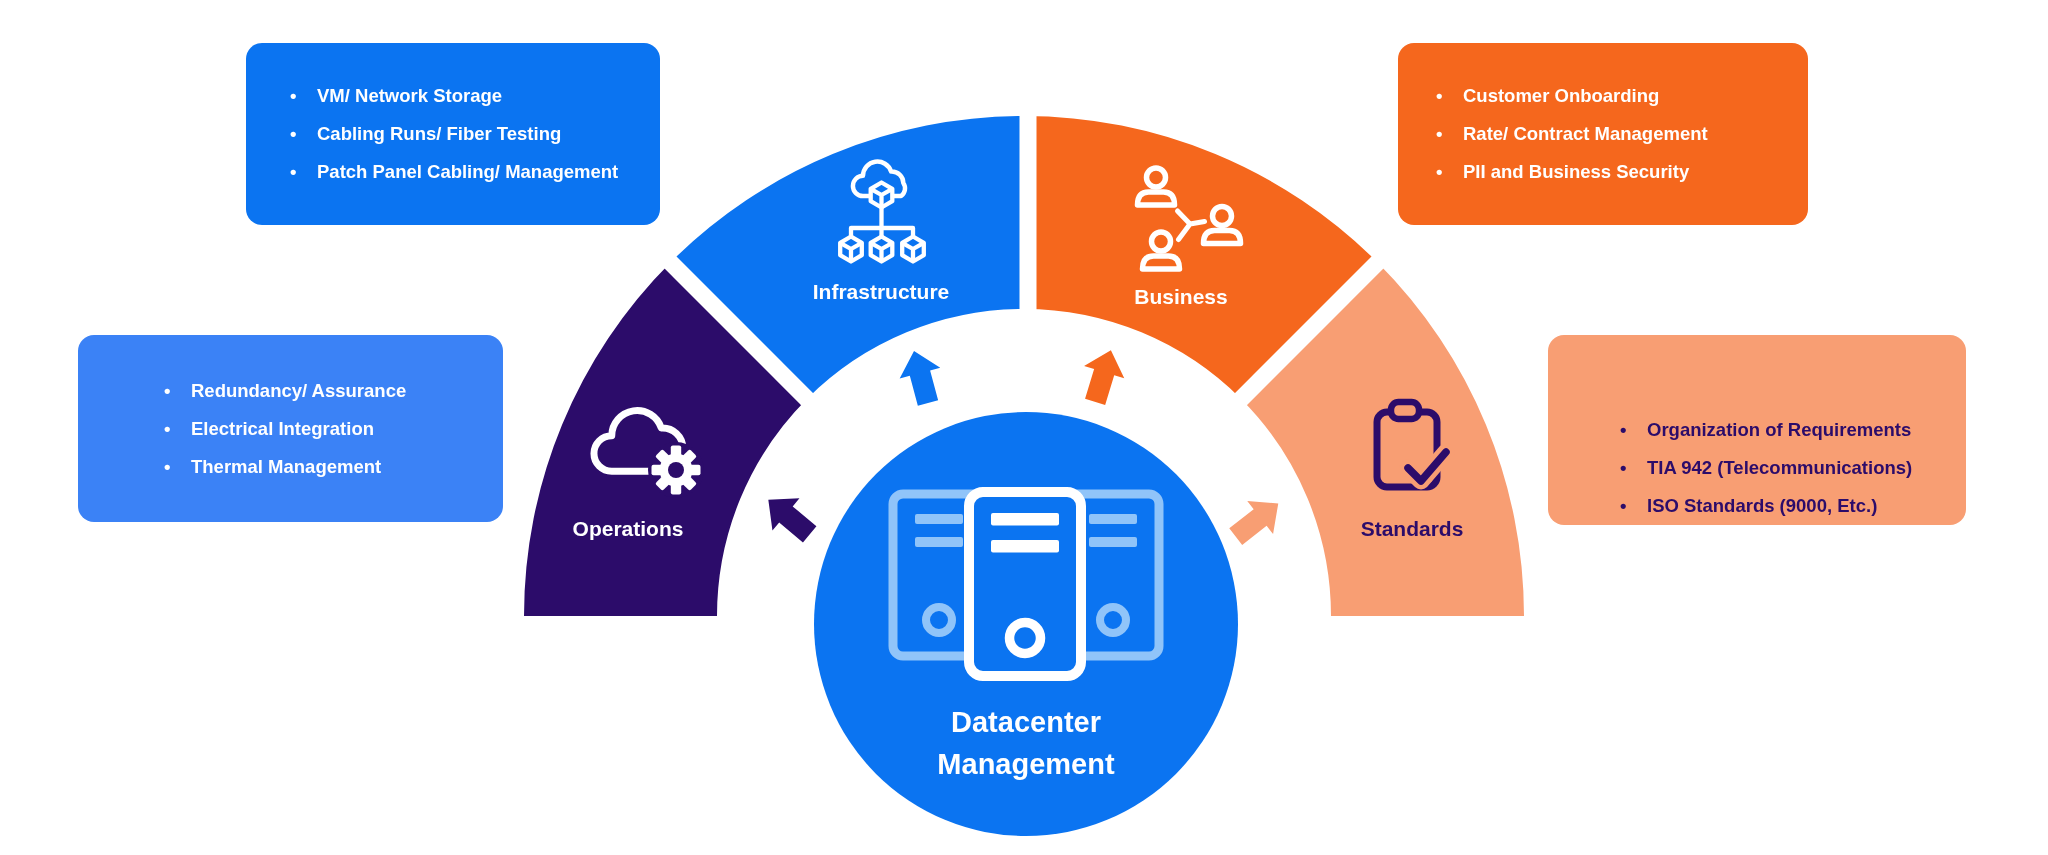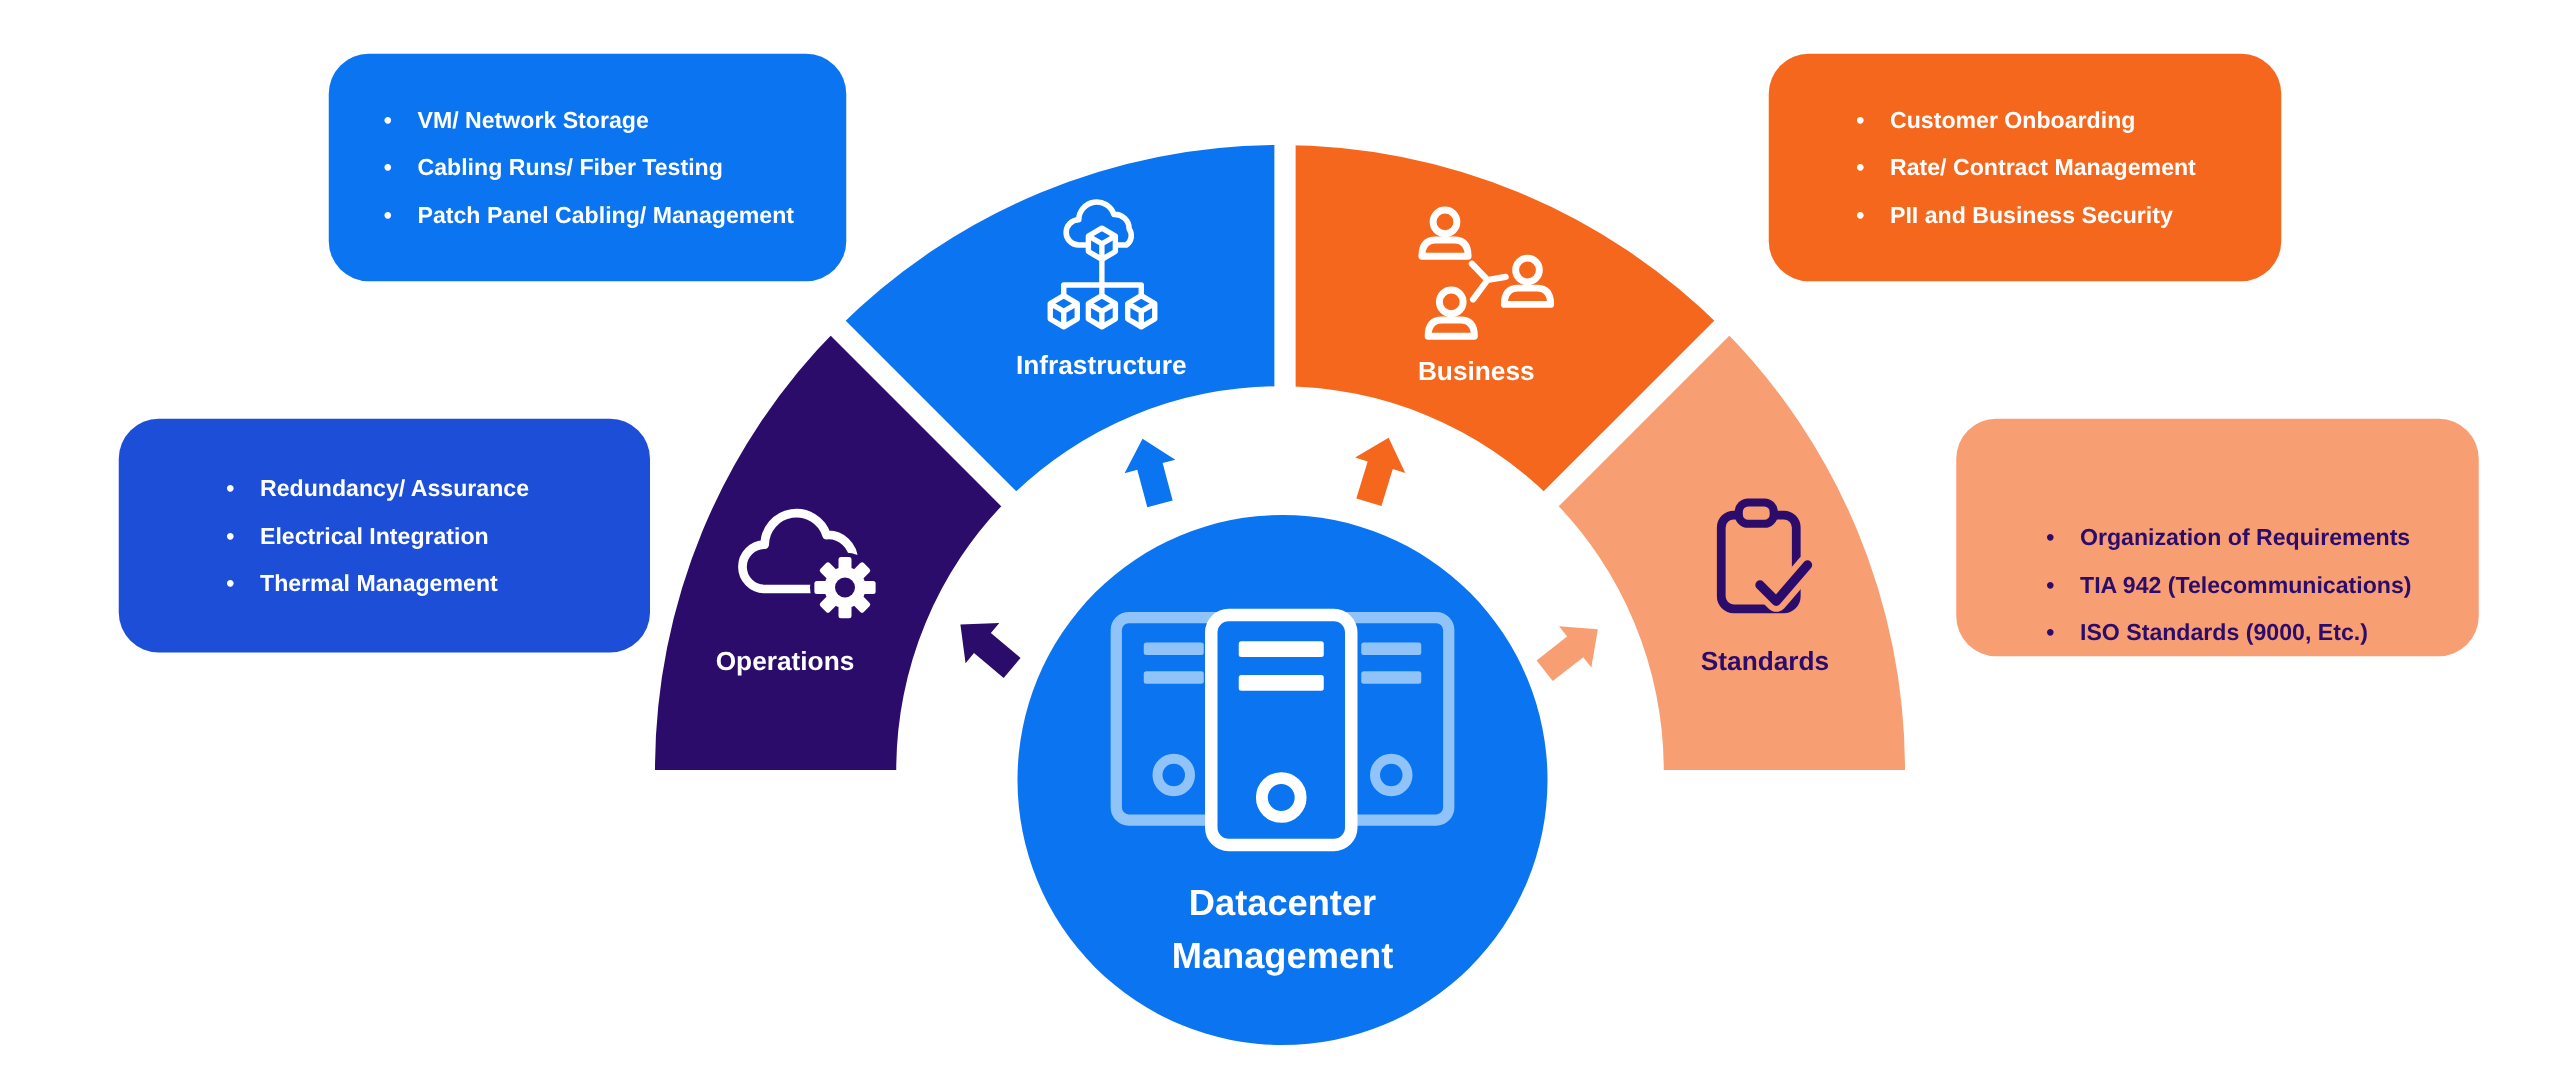--- a/index.html
+++ b/index.html
@@ -2,28 +2,28 @@
 <html><head>
 <meta charset="utf-8">
 <style>
   html,body{margin:0;padding:0;background:#ffffff;}
   .stage{position:relative;width:2048px;height:855px;overflow:hidden;
          font-family:"Liberation Sans",sans-serif;background:#ffffff;}
   svg.diagram{position:absolute;left:0;top:0;}
   svg text{font-family:"Liberation Sans",sans-serif;font-weight:700;}
   .seg-label{font-size:21px;text-anchor:middle;}
   .center-label{font-size:29px;fill:#ffffff;text-anchor:middle;}
-  .callout{position:absolute;border-radius:32px;box-sizing:border-box;
-           display:flex;flex-direction:column;justify-content:center;margin-left:17px;}
+  .callout{position:absolute;border-radius:16px;box-sizing:border-box;
+           display:flex;flex-direction:column;justify-content:center;}
   .callout ul{list-style:none;margin:0;padding:0;}
   .callout li{font-size:18.5px;font-weight:700;line-height:38px;white-space:nowrap;}
   .callout li::before{content:"\2022";display:inline-block;width:27px;}
   .co-blue   {background:#0B74F1;color:#ffffff;left:246px; top:43px;  width:414px;height:182px;padding-left:44px;}
-  .co-orange {background:#F5671D;color:#ffffff;left:1398px;top:43px;  width:410px;height:182px;padding-left:70px;}
-  .co-indigo {background:#1d4ed8;color:#ffffff;left:78px;  top:335px; width:425px;height:187px;padding-left:86px;}
+  .co-orange {background:#F5671D;color:#ffffff;left:1398px;top:43px;  width:410px;height:182px;padding-left:38px;}
+  .co-indigo {background:#3b82f6;color:#ffffff;left:78px;  top:335px; width:425px;height:187px;padding-left:86px;}
   .co-salmon {background:#F89E73;color:#2C0C6A;left:1548px;top:335px; width:418px;height:190px;padding-left:72px;justify-content:flex-end;}
 </style>
 </head>
 <body>
 
 <div class="stage">
 
   <svg class="diagram" width="2048" height="855" viewBox="0 0 2048 855">
     <defs>
       <path id="arrow-shape" d="M0,-27 L21,-4 L10.5,-4 L10.5,27 L-10.5,27 L-10.5,-4 L-21,-4 Z"></path>

